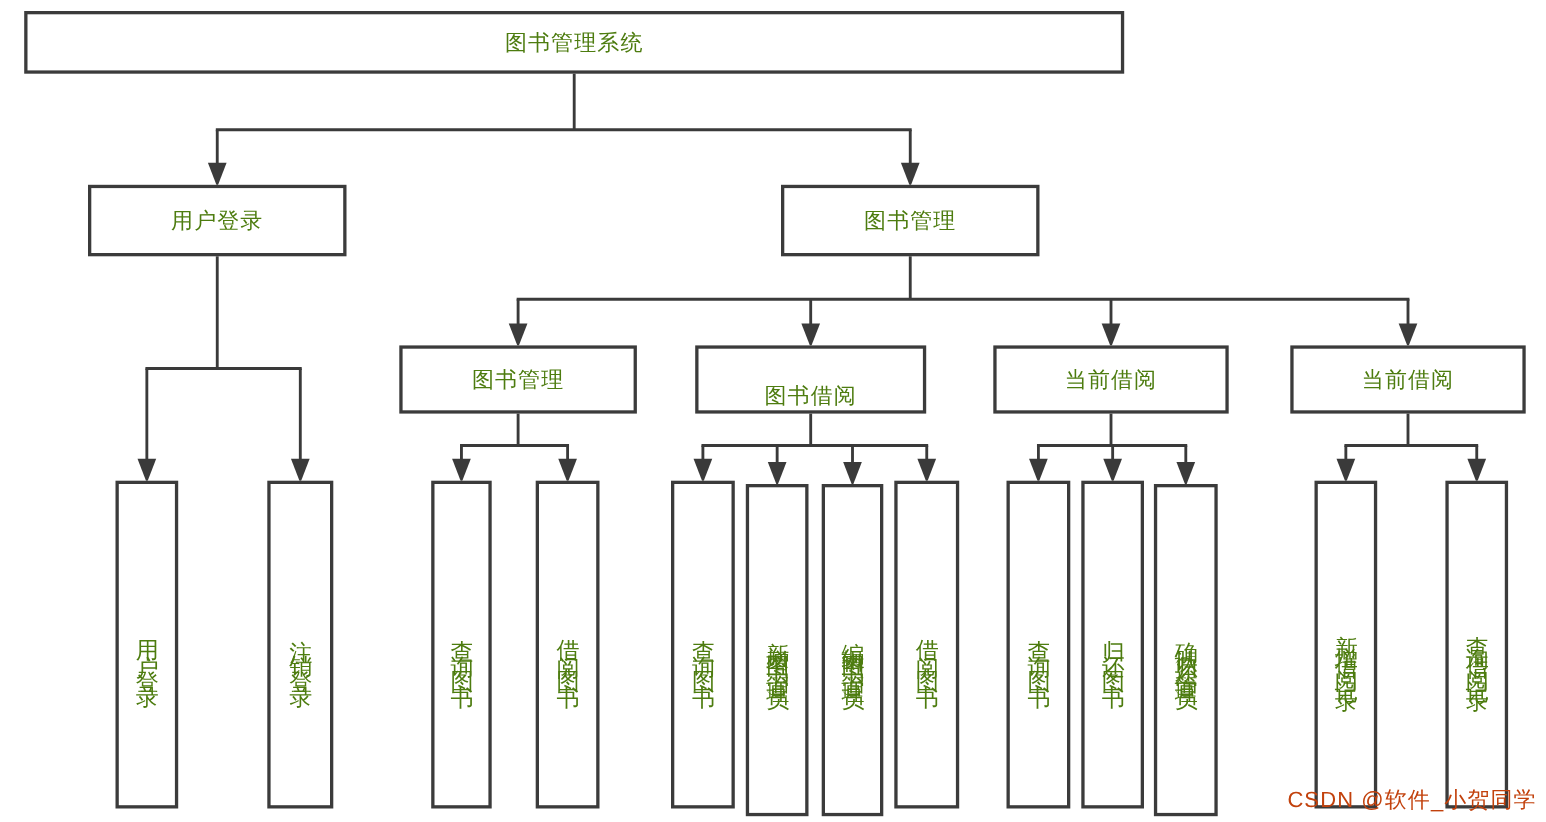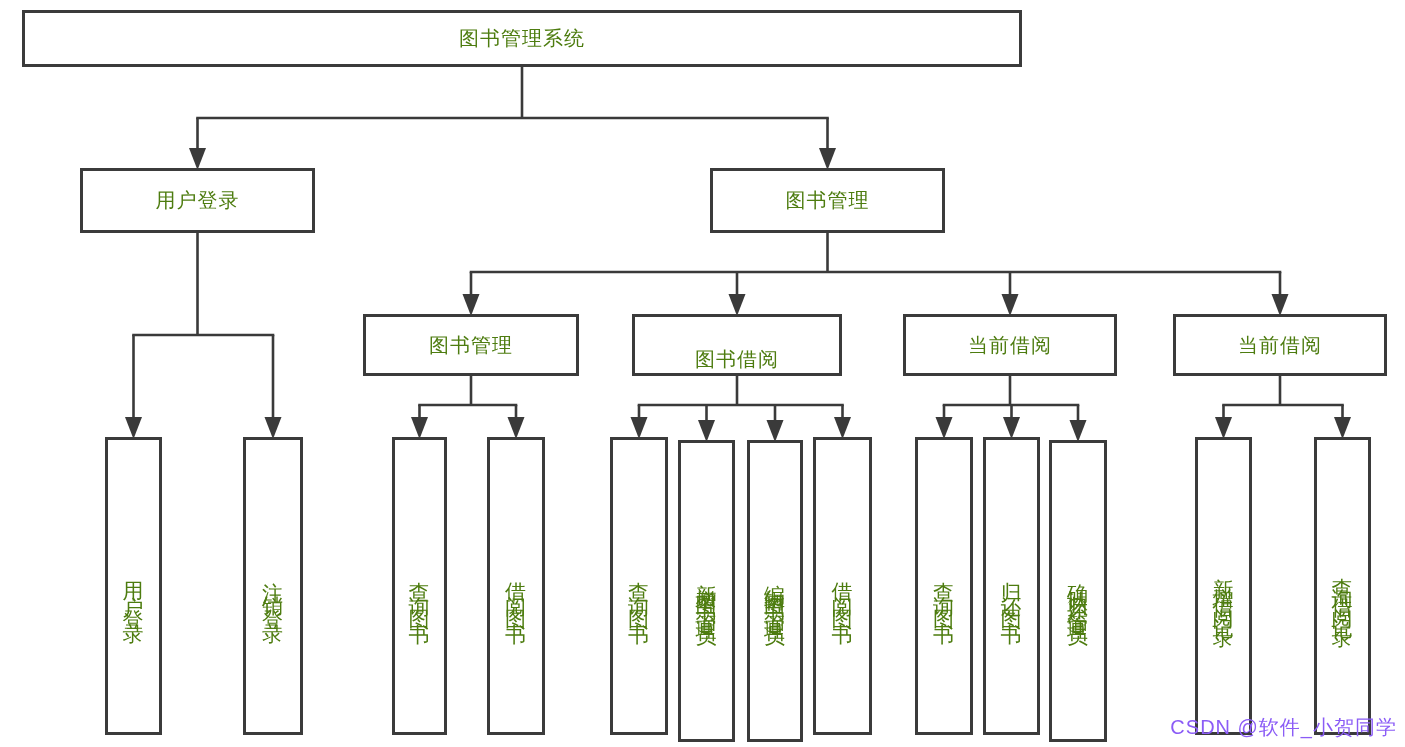--- a/index.html
+++ b/index.html
@@ -165,14 +165,14 @@
       <div class="node v sp-tight" style="left: 1049px; top: 440px; width: 58px; height: 302px;">
         <span>确认归还（管理员）</span>
       </div>
       <div class="node v sp-mid" style="left: 1195px; top: 437px; width: 57px; height: 298px;">
         <span>新增借阅记录</span>
       </div>
       <div class="node v sp-mid" style="left: 1314px; top: 437px; width: 57px; height: 298px;">
         <span>查询借阅记录</span>
       </div>
     </div>
-  <div id="watermark" style="color: #8b5cf6;">CSDN @软件_小贺同学</div>
+  <div id="watermark" style="color: #c2410c;">CSDN @软件_小贺同学</div>
 </div>
 
 </body></html>

